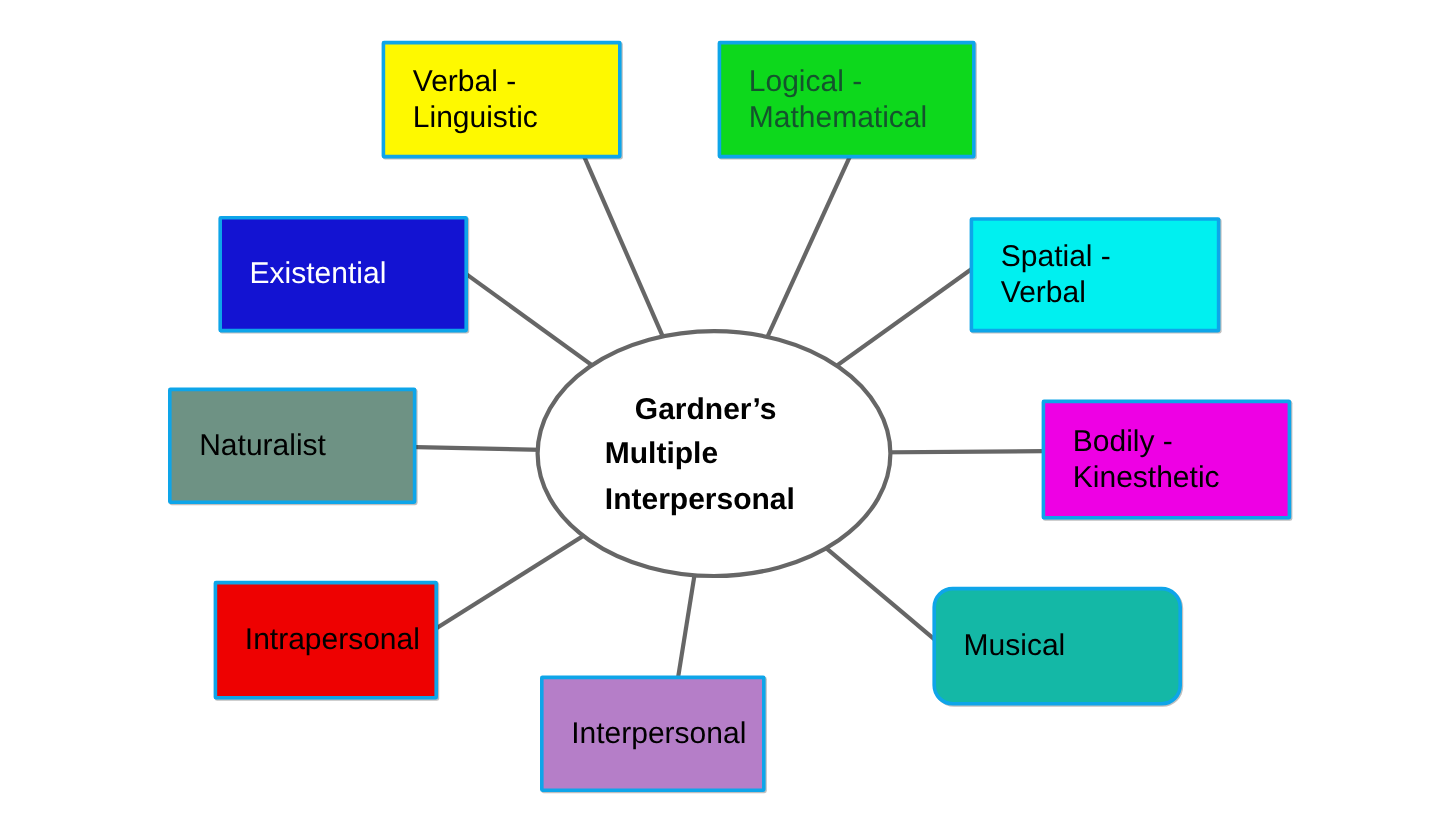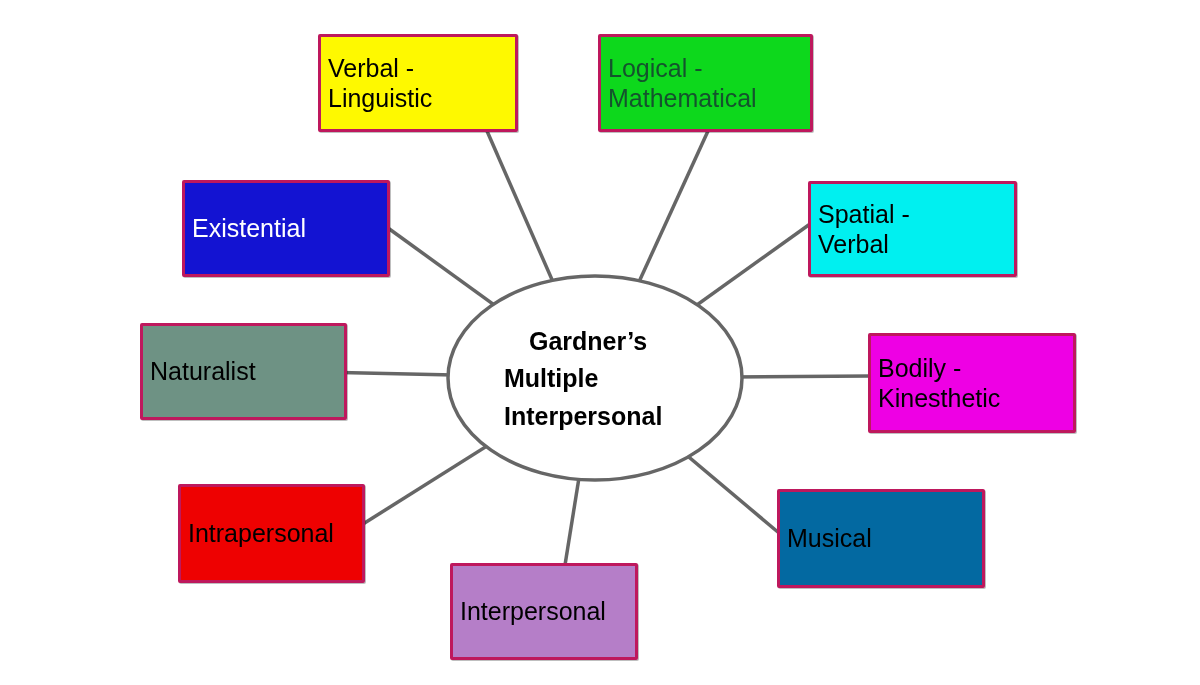--- a/index.html
+++ b/index.html
@@ -18,26 +18,26 @@
   .edges-svg {
     position: absolute;
     left: 0;
     top: 0;
     width: 1200px;
     height: 685px;
   }
   .node {
     position: absolute;
     box-sizing: border-box;
-    border: 3px solid #be185d;
+    border: 3px solid #0ea5e9;
     border-radius: 2px;
     display: flex;
     align-items: center;
     justify-content: flex-start;
-    padding-left: 7px;
+    padding-left: 23px;
     padding-right: 6px;
     font-size: 25px;
     line-height: 1.22;
     color: #000000;
     white-space: pre-line;
     box-shadow: 1px 1px 0 rgba(0,0,0,0.25);
   }
   #node-verbal-linguistic    { left: 318px; top: 34px;  width: 200px; height: 98px; }
   #node-logical-mathematical { left: 598px; top: 34px;  width: 215px; height: 98px; }
   #node-spatial-visual       { left: 808px; top: 181px; width: 209px; height: 96px; }
@@ -98,21 +98,21 @@
 
   <div class="node" id="node-logical-mathematical" style="background-color: rgb(13, 216, 28); color: #14532d;">Logical -
 Mathematical</div>
 
   <div class="node" id="node-spatial-visual" style="background-color: rgb(0, 240, 240); color: rgb(0, 0, 0);">Spatial -
 Verbal</div>
 
   <div class="node" id="node-bodily-kinesthetic" style="background-color: rgb(238, 0, 228); color: rgb(0, 0, 0);">Bodily -
 Kinesthetic</div>
 
-  <div class="node" id="node-musical" style="background-color: #0369a1; color: rgb(0, 0, 0);">Musical</div>
+  <div class="node" id="node-musical" style="background-color: #14b8a6; color: rgb(0, 0, 0); border-radius: 17px;">Musical</div>
 
   <div class="node" id="node-interpersonal" style="background-color: rgb(181, 126, 200); color: #000000;">Interpersonal</div>
 
   <div class="node" id="node-intrapersonal" style="background-color: rgb(238, 1, 1); color: rgb(0, 0, 0);">Intrapersonal</div>
 
   <div class="node" id="node-naturalist" style="background-color: rgb(110, 146, 132); color: rgb(0, 0, 0); margin-left: 27px;">Naturalist</div>
 
   <div class="node" id="node-existential" style="background-color: rgb(19, 19, 210); color: rgb(255, 255, 255);">Existential</div>
 
 </div>

